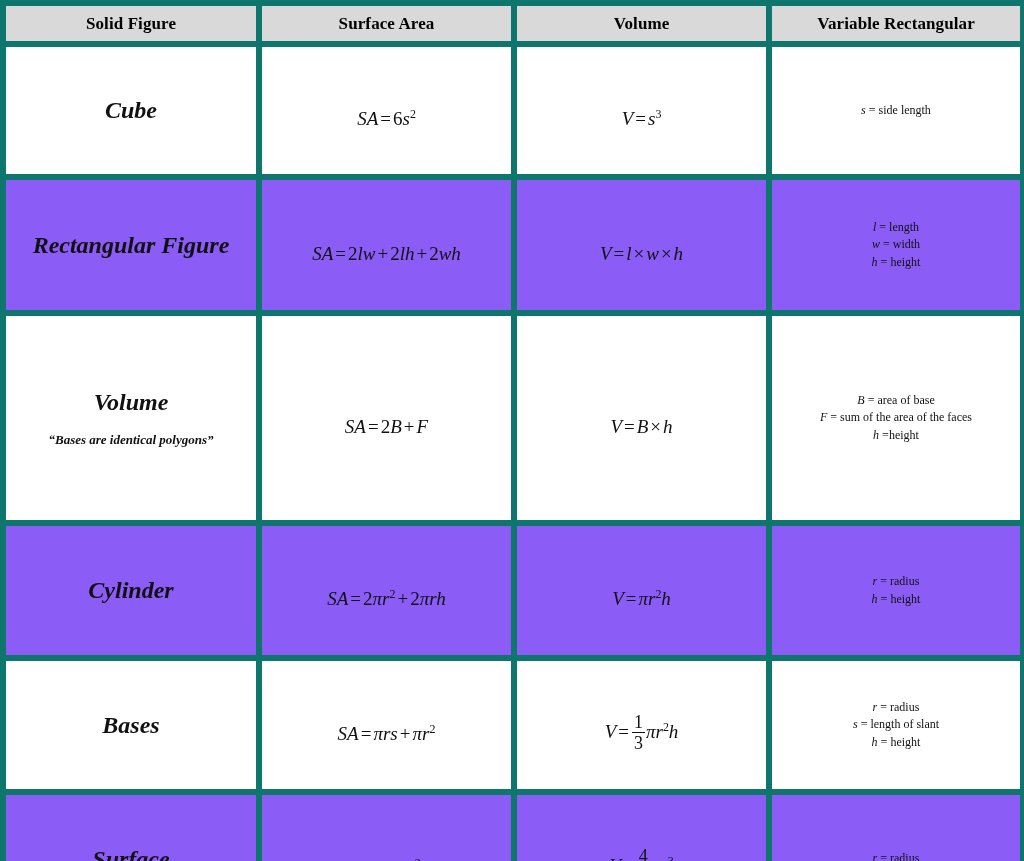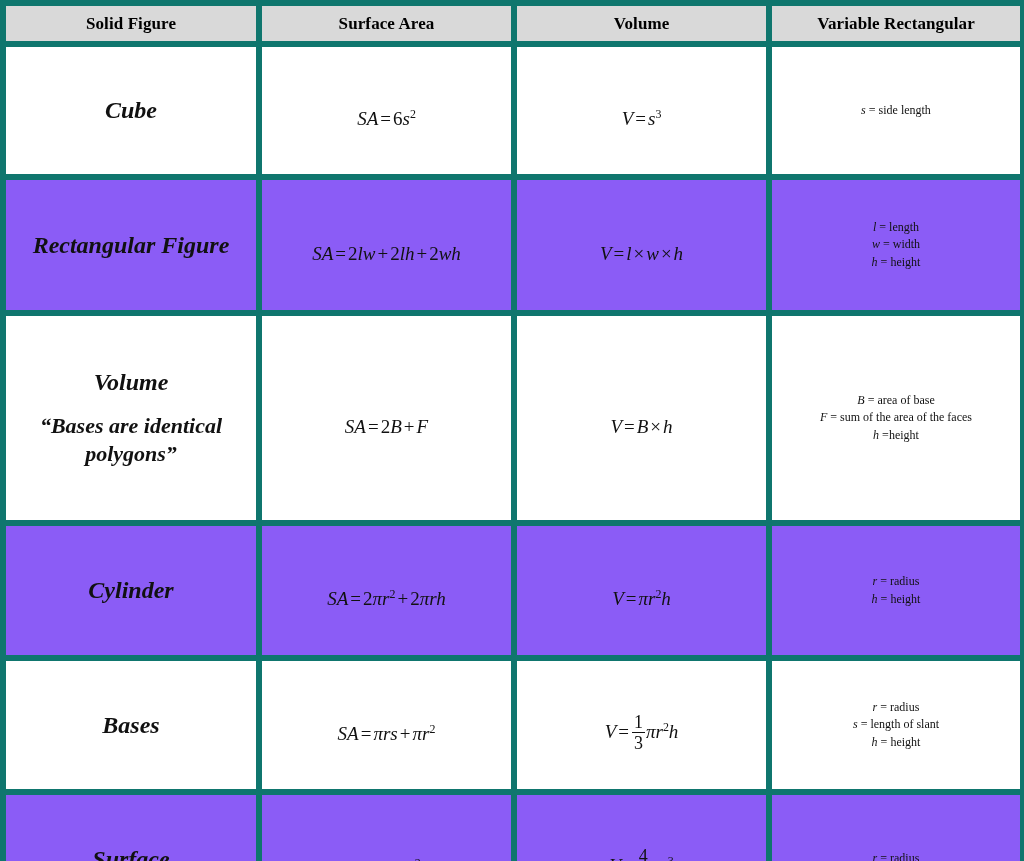--- a/index.html
+++ b/index.html
@@ -59,21 +59,21 @@
 
   .figure-name {
     font-style: italic;
     font-weight: bold;
     font-size: 24px;
     line-height: 1.28;
   }
   .figure-note {
     font-style: italic;
     font-weight: bold;
-    font-size: 22px;
+    font-size: 13px;
     line-height: 1.3;
     margin-top: 14px;
     padding: 0 16px;
   }
 
   .formula {
     font-family: "Liberation Serif", serif;
     font-size: 19px;
     white-space: nowrap;
     margin-top: 17px;

